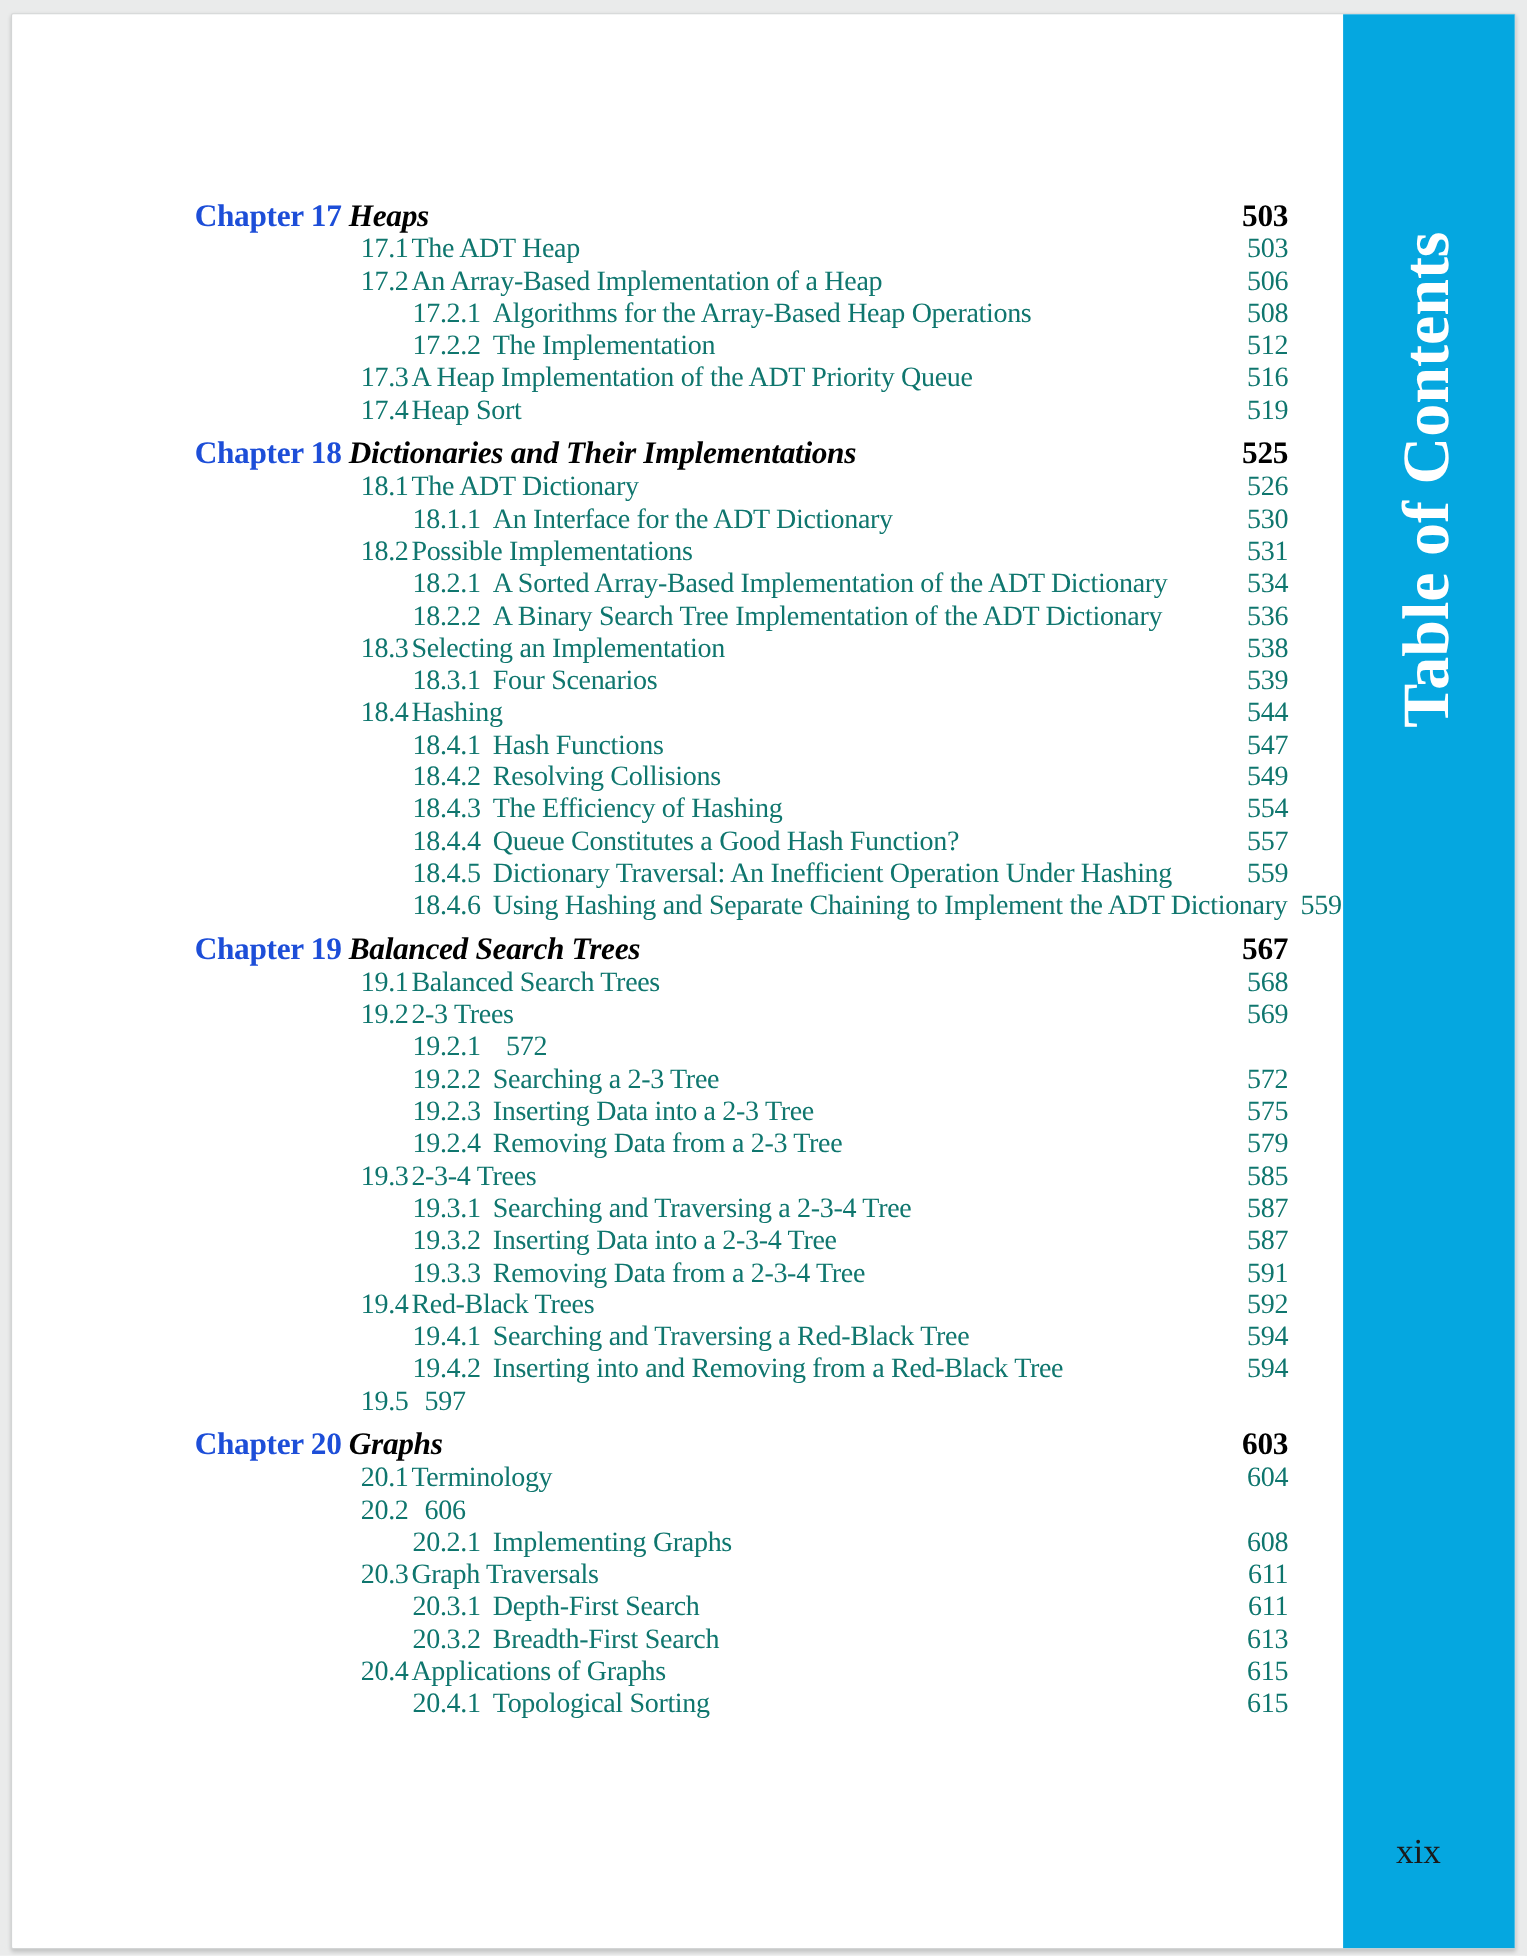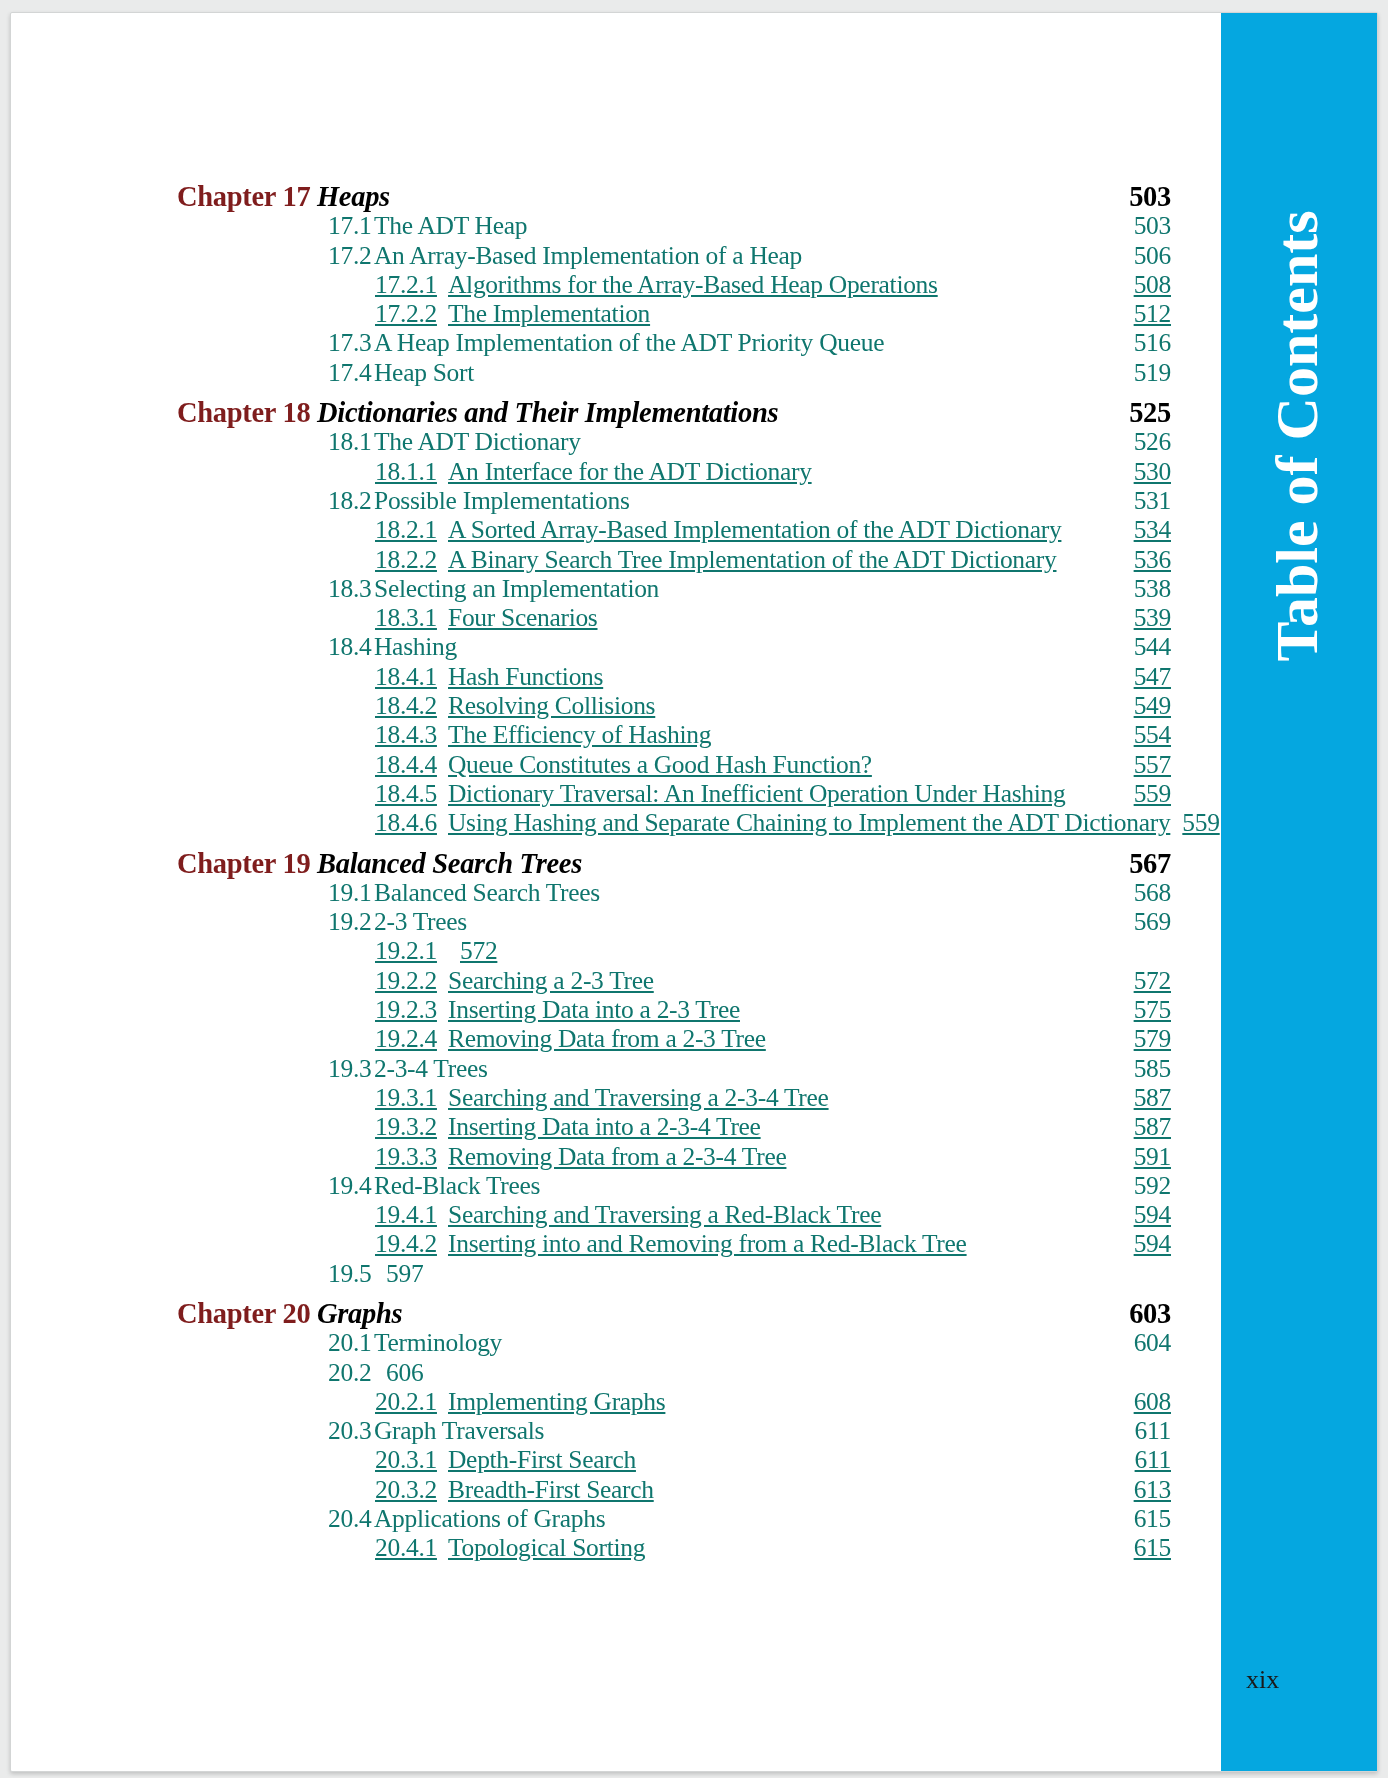--- a/index.html
+++ b/index.html
@@ -35,23 +35,23 @@
     transform: translate(-50%, -50%) rotate(-90deg);
     transform-origin: center;
     white-space: nowrap;
     color: #ffffff;
     font-weight: bold;
     font-size: 60px;
     letter-spacing: 0px;
   }
   .roman-folio {
     position: absolute;
-    left: 25px;
+    left: 48px;
     top: 1652px;
-    font-size: 26px;
+    font-size: 32px;
     color: #1a1a1a;
   }
   
   .toc {
     position: absolute;
     left: 166px;
     top: 169px;
     width: 994px;
   }
   .row {
@@ -63,25 +63,25 @@
     color: #0f766e;
     white-space: nowrap;
   }
   .chapter-row {
     margin-top: 11px;
     font-weight: bold;
     font-size: 28.5px;
     color: #000000;
   }
   .chapter-row:first-child { margin-top: 0; }
-  .ch-label { flex: 0 0 140px; color: #7f1d1d; }
+  .ch-label { flex: 0 0 140px; color: #1d4ed8; }
   .ch-title { flex: 1 1 auto; font-style: italic; }
   .lvl1 { padding-left: 151px; }
   .lvl1 .num { flex: 0 0 46px; }
-  .lvl2 { padding-left: 198px; text-decoration: underline; }
+  .lvl2 { padding-left: 198px; }
   .lvl2 .num { flex: 0 0 73px; }
   .title { flex: 1 1 auto; }
   .pg { flex: 0 0 auto; margin-left: 12px; }
   .chapter-row .pg { font-weight: bold; }
 </style>
 </head>
 <body>
 
 <div class="canvas">
   <div class="sheet">

